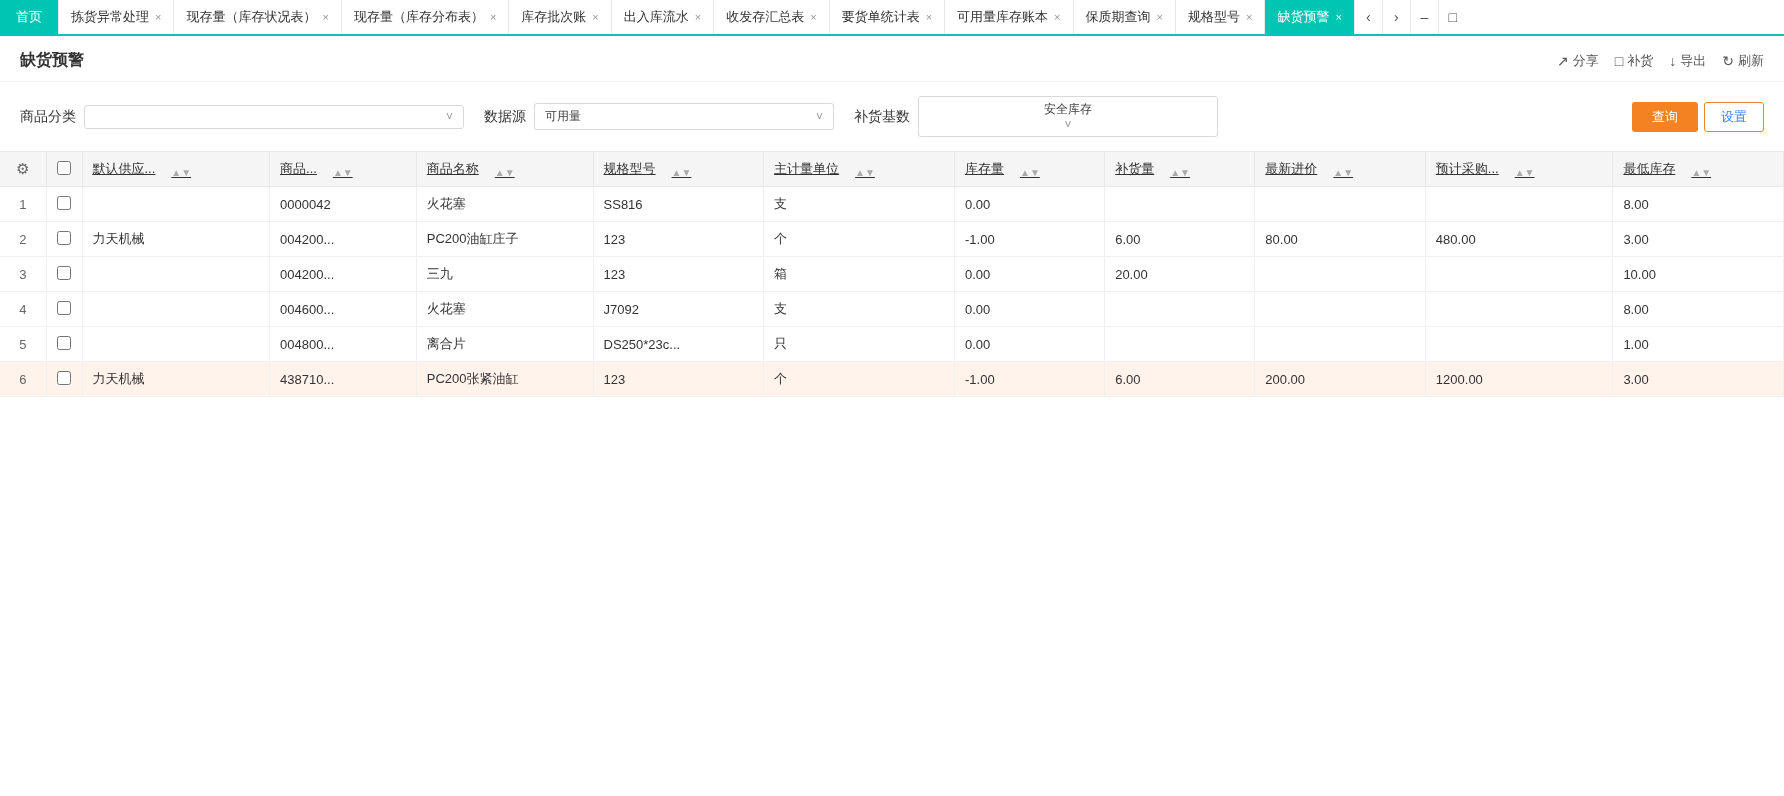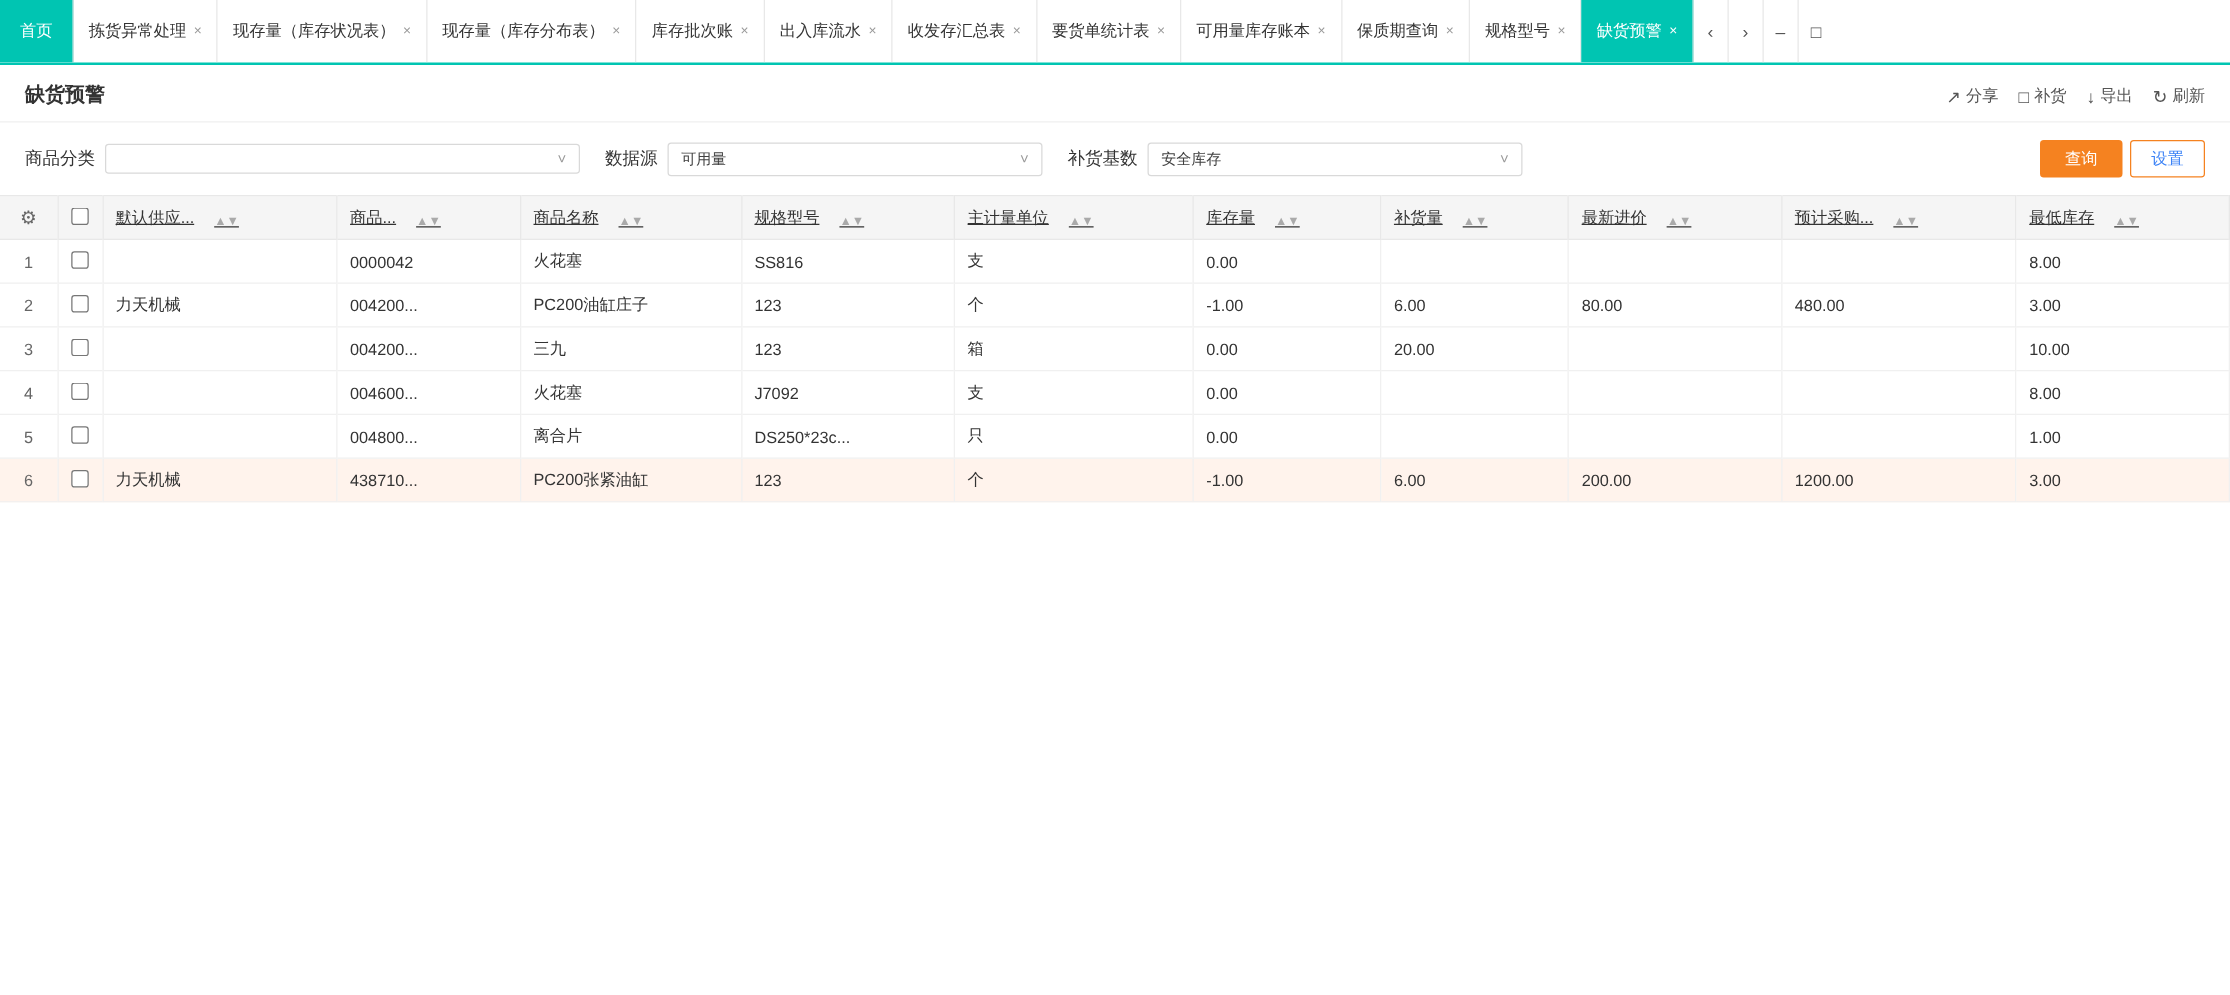--- a/index.html
+++ b/index.html
@@ -4,21 +4,21 @@
   <style>
     * { box-sizing: border-box; margin: 0; padding: 0; font-family: 'Microsoft YaHei', Arial, sans-serif; font-size: 13px; }
     body { background: #f5f5f5; overflow-x: hidden; }
 
     
     .tab-bar {
       display: flex;
       align-items: center;
       background: #fff;
       border-bottom: 2px solid #00c5b2;
-      height: 52px;
+      height: 36px;
       overflow: hidden;
     }
     .tab-item {
       display: flex;
       align-items: center;
       padding: 0 12px;
       height: 100%;
       white-space: nowrap;
       cursor: pointer;
       color: #333;
@@ -306,21 +306,21 @@
     <div class="filter-item">
       <span class="filter-label">数据源</span>
       <div class="filter-select" style="min-width:300px;">
         <span class="filter-select-value">可用量</span>
         <span style="color:#999;">˅</span>
       </div>
     </div>
 
     <div class="filter-item">
       <span class="filter-label">补货基数</span>
-      <div class="filter-select" style="min-width:300px;">
+      <div class="filter-select" style="min-width:300px;flex-direction:column;">
         <span class="filter-select-value">安全库存</span>
         <span style="color:#999;">˅</span>
       </div>
     </div>
 
     <div class="filter-right">
       <button class="btn-query">查询</button>
       <button class="btn-settings">设置</button>
     </div>
   </div>

